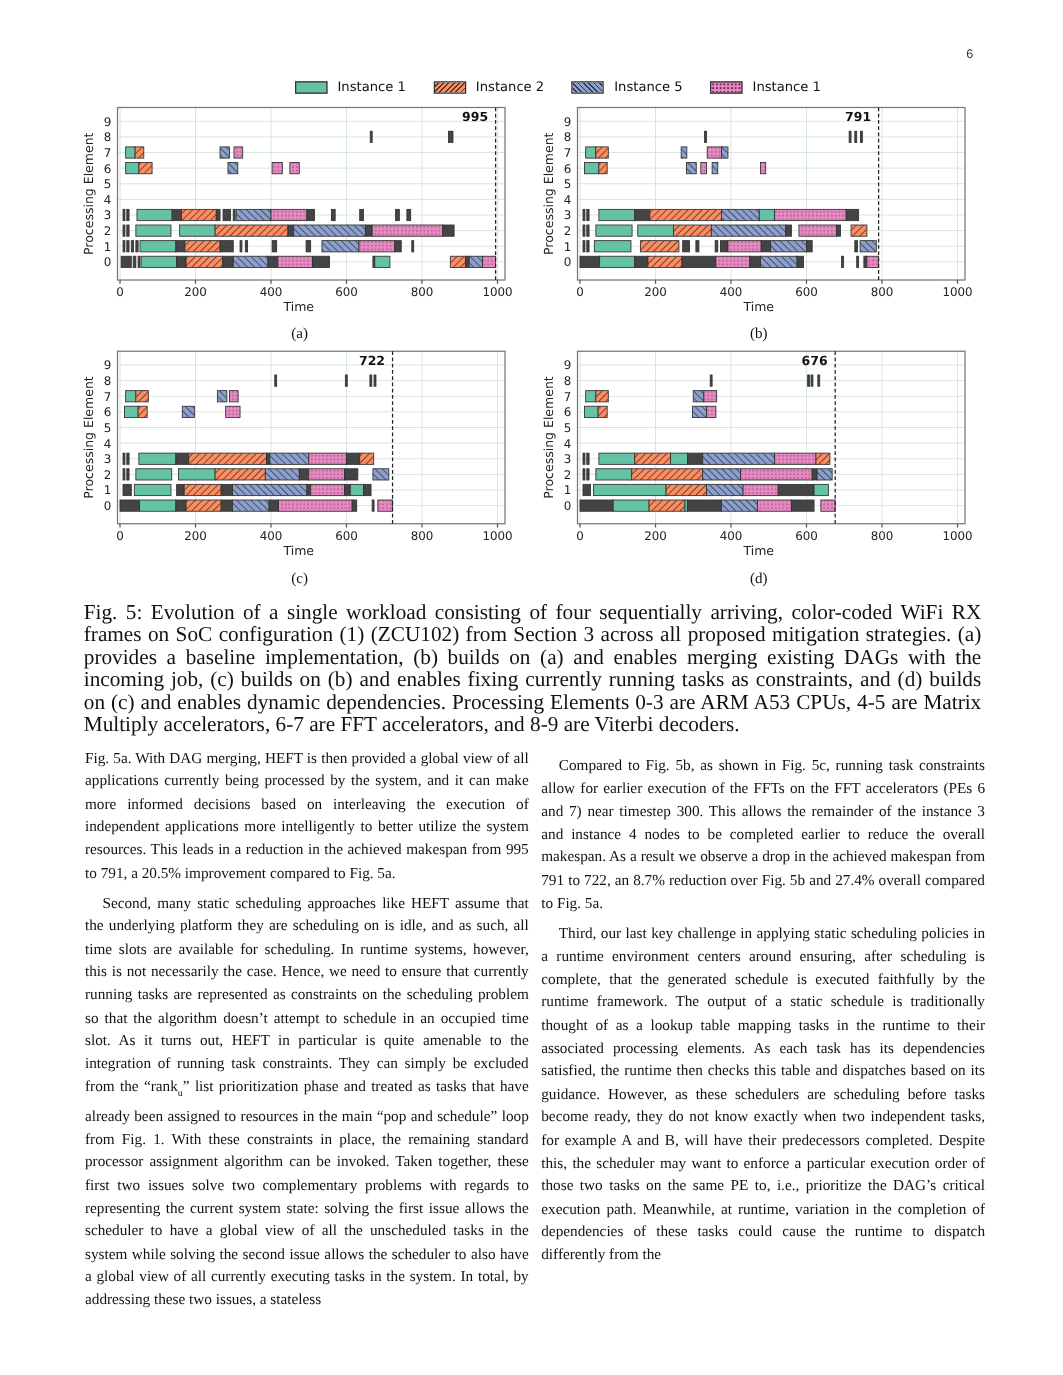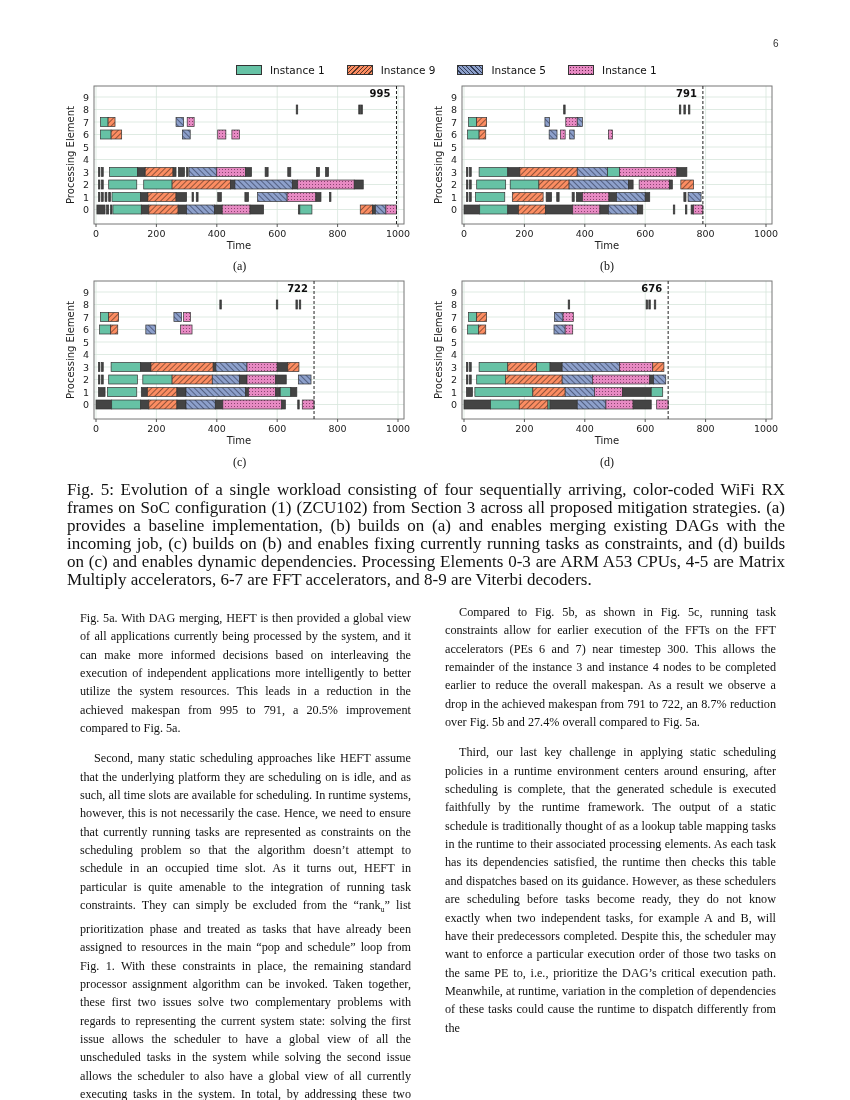--- a/index.html
+++ b/index.html
@@ -10,39 +10,39 @@
   .legend-item { display: flex; align-items: center; gap: 8px; }
   .legend-swatch { width: 24px; height: 8px; border: 1px solid #333; }
 
   .chart { position: absolute; }
   .chart svg { display: block; overflow: visible; }
   .chart-sub { position: absolute; font-family: "Liberation Serif", serif; font-size: 12px; }
 
   .caption { position: absolute; left: 67px; top: 481px; width: 718px; font-size: 17px; line-height: 18px; text-align: justify; }
 
   .col { position: absolute; top: 597px; width: 355px; font-size: 12.2px; line-height: 18.35px; text-align: justify; hyphens: manual; }
-  .col p { margin: 12px; }
+  .col p { margin: 0; }
   .col p.indent { text-indent: 14px; margin-top: 6px; }
   .col-left { left: 68px; }
   .col-right { left: 433px; }
   .it { }
 </style>
 </head>
 <body>
 
 <div class="page-number">6</div>
 
 <div class="legend">
   <div class="legend-item">
     <span class="legend-swatch" style="background:#66c2a5"></span>
     <span>Instance 1</span>
   </div>
   <div class="legend-item">
     <span class="legend-swatch" style="background:repeating-linear-gradient(-45deg,#fc8d62 0 2px,#5a3525 2px 3px)"></span>
-    <span>Instance 9</span>
+    <span>Instance 2</span>
   </div>
   <div class="legend-item">
     <span class="legend-swatch" style="background:repeating-linear-gradient(45deg,#8da0cb 0 2px,#2f3a55 2px 3px)"></span>
     <span>Instance 5</span>
   </div>
   <div class="legend-item">
     <span class="legend-swatch" style="background-color:#e78ac3;background-image:radial-gradient(#6b2e55 0.6px, transparent 0.8px);background-size:3px 3px"></span>
     <span>Instance 1</span>
   </div>
 </div>

